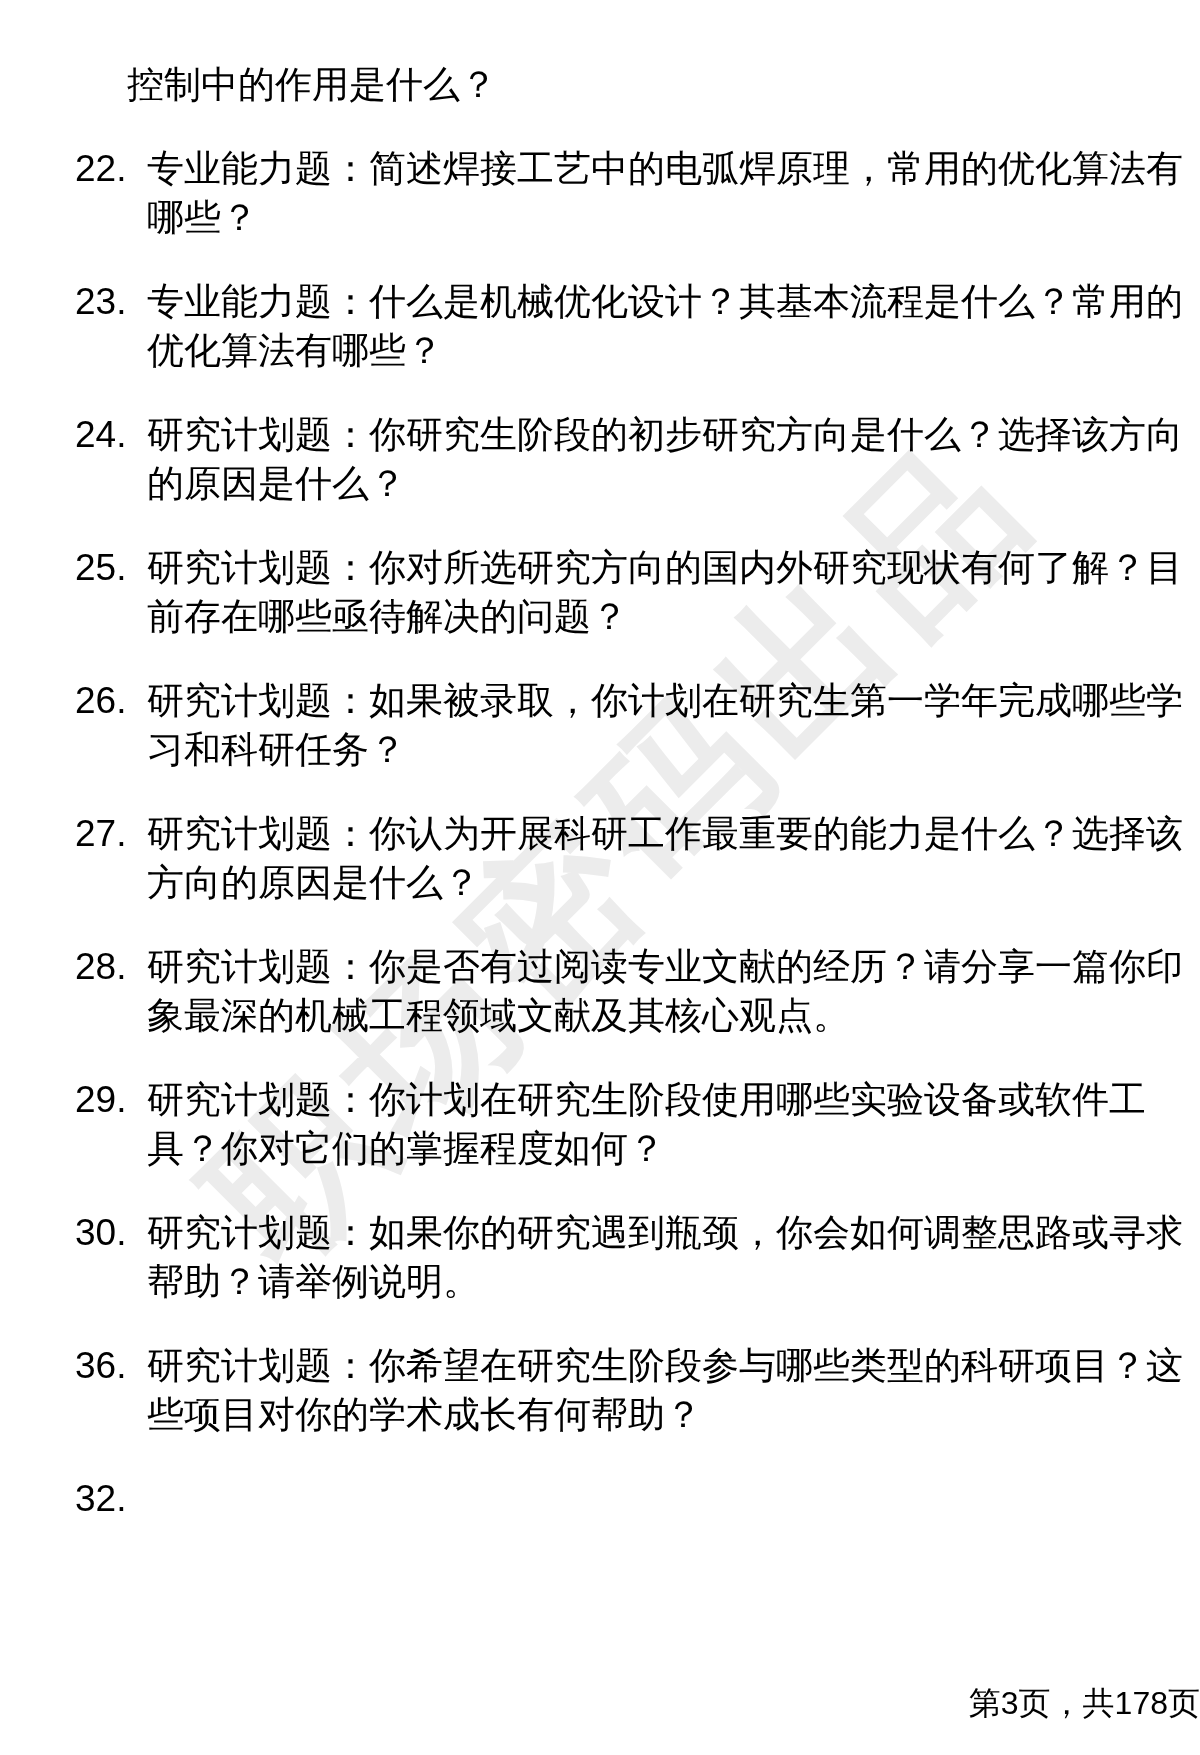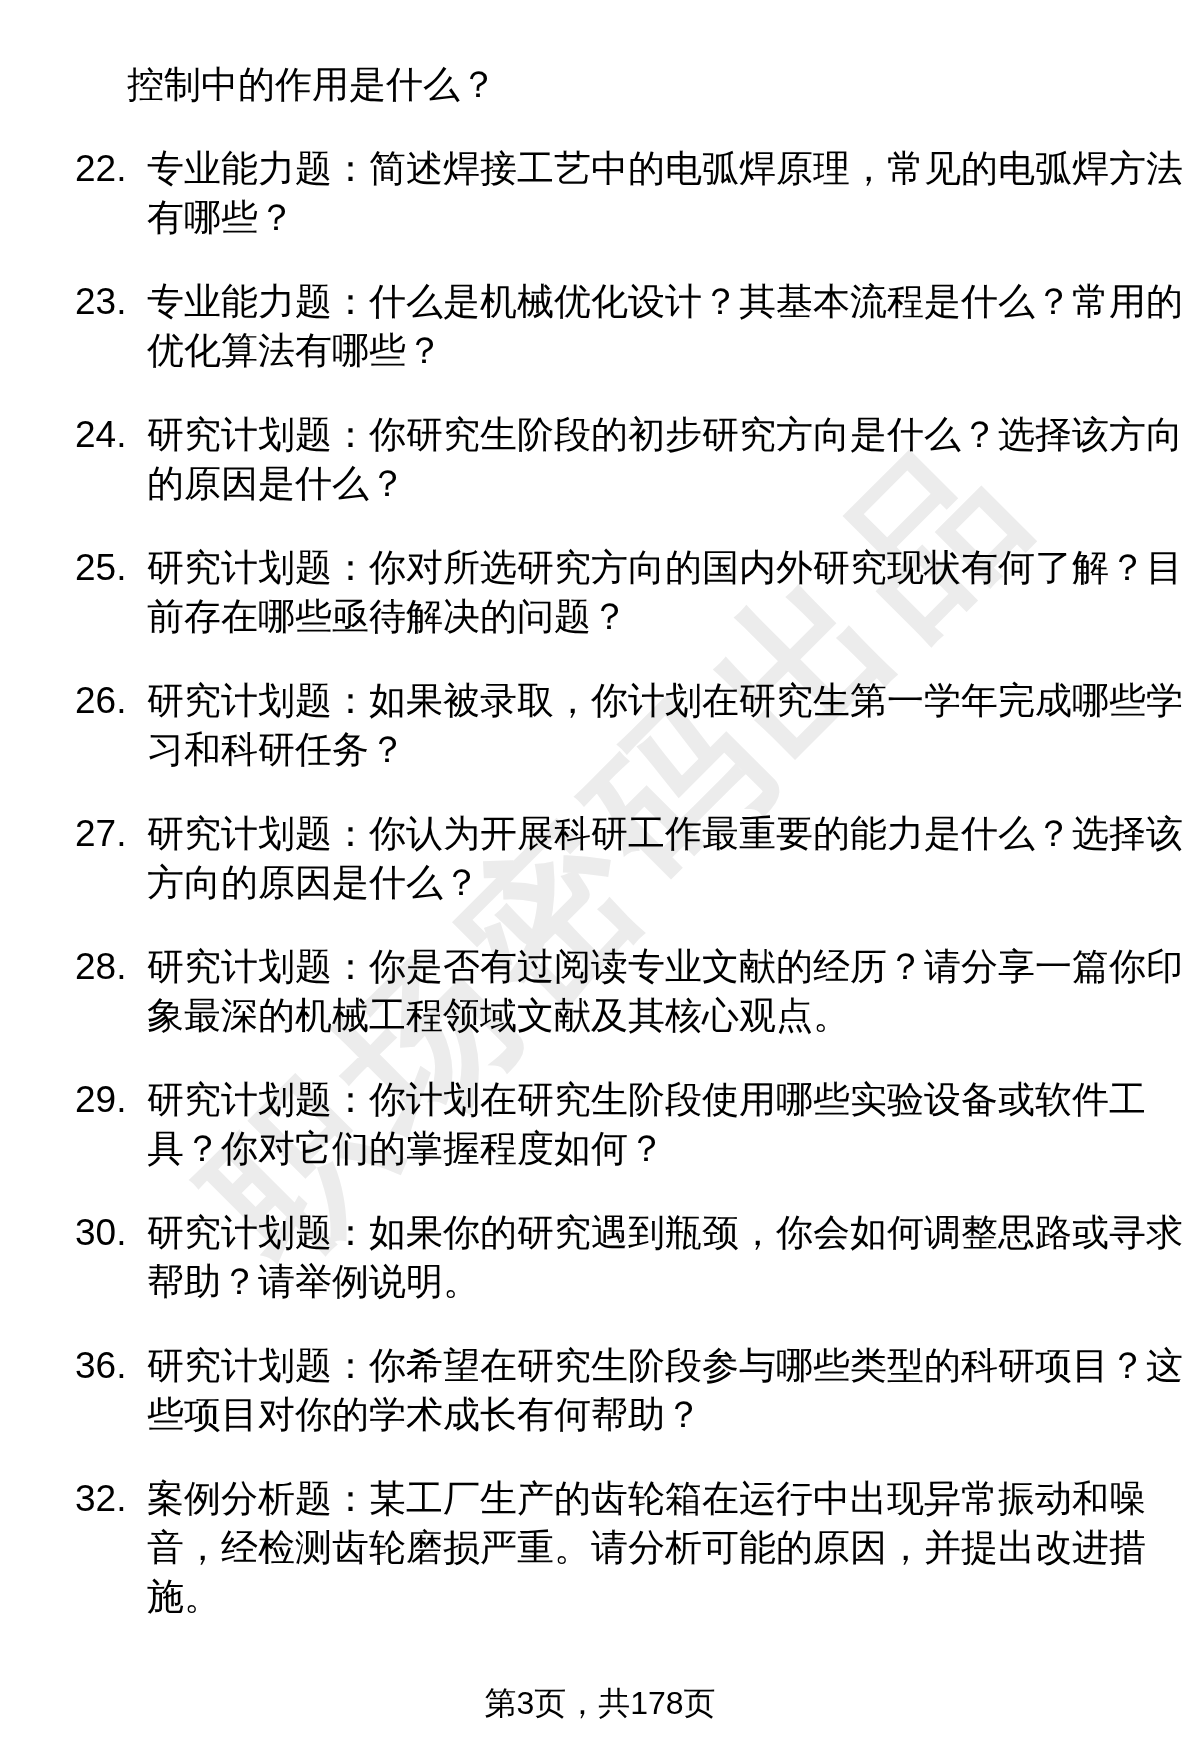--- a/index.html
+++ b/index.html
@@ -66,41 +66,41 @@
   .q-text {
     word-break: normal;
     overflow-wrap: break-word;
   }
 
   .footer {
     position: absolute;
     left: 0;
     right: 0;
     top: 1683px;
-    text-align: center;
+    text-align: right;
     font-size: 32px;
     line-height: 40px;
     z-index: 1;
   }
 </style>
 </head>
 <body>
 
 <div class="page">
 
   <div class="watermark">职场密码出品</div>
 
   <div class="content">
 
     <p class="cont-line">控制中的作用是什么？</p>
 
     <ol class="q-list">
       <li class="q-item">
         <span class="q-num">22.</span>
-        <span class="q-text">专业能力题：简述焊接工艺中的电弧焊原理，常见的电弧焊方法有哪些？</span>
+        <span class="q-text">专业能力题：简述焊接工艺中的电弧焊原理，常用的优化算法有哪些？</span>
       </li>
       <li class="q-item">
         <span class="q-num">23.</span>
         <span class="q-text">专业能力题：什么是机械优化设计？其基本流程是什么？常用的优化算法有哪些？</span>
       </li>
       <li class="q-item">
         <span class="q-num">24.</span>
         <span class="q-text">研究计划题：你研究生阶段的初步研究方向是什么？选择该方向的原因是什么？</span>
       </li>
       <li class="q-item">
@@ -126,20 +126,19 @@
       <li class="q-item">
         <span class="q-num">30.</span>
         <span class="q-text">研究计划题：如果你的研究遇到瓶颈，你会如何调整思路或寻求帮助？请举例说明。</span>
       </li>
       <li class="q-item">
         <span class="q-num">36.</span>
         <span class="q-text">研究计划题：你希望在研究生阶段参与哪些类型的科研项目？这些项目对你的学术成长有何帮助？</span>
       </li>
       <li class="q-item">
         <span class="q-num">32.</span>
-        <span class="q-text">案例分析题：某工厂生产的齿轮箱在运行中出现异常振动和噪音，经检测齿轮磨损严重。请分析可能的原因，并提出改进措施。</span>
       </li>
     </ol>
   </div>
 
   <div class="footer">第3页，共178页</div>
 
 </div>
 
 </body></html>

